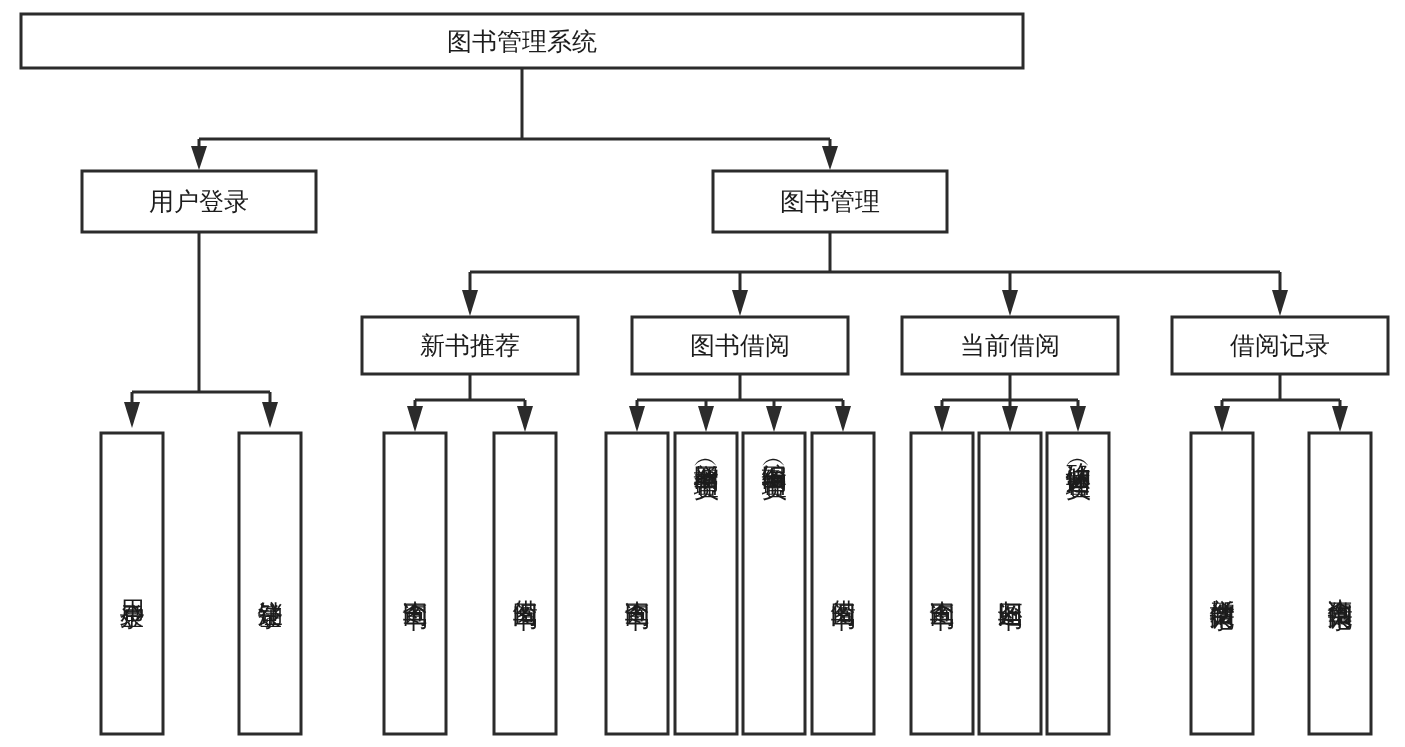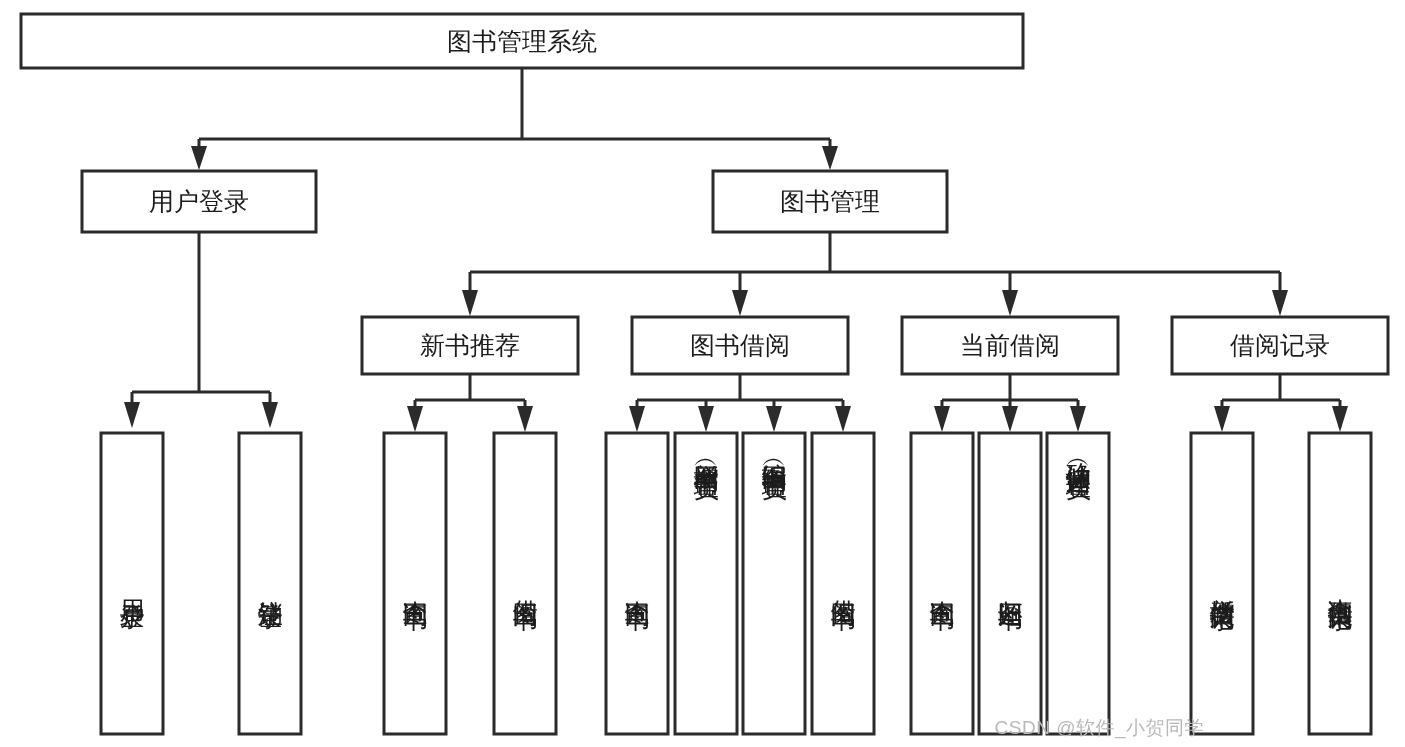--- a/index.html
+++ b/index.html
@@ -272,15 +272,14 @@
   <div class="leaf-label-wrap" style="left:1047px; top:433px; width:62px; height:301px; align-items:flex-start;">
     <span class="leaf-label" style="margin-top:10px;">确认归还（管理员）</span>
   </div>
   <div class="leaf-label-wrap" style="left:1191px; top:433px; width:62px; height:301px;">
     <span class="leaf-label">新增借阅记录</span>
   </div>
   <div class="leaf-label-wrap" style="left:1309px; top:433px; width:62px; height:301px;">
     <span class="leaf-label">查询借阅记录</span>
   </div>
 
-  <div class="watermark">CSDN @软件_小贺同学</div>
 
 </div>
 
 </body></html>

